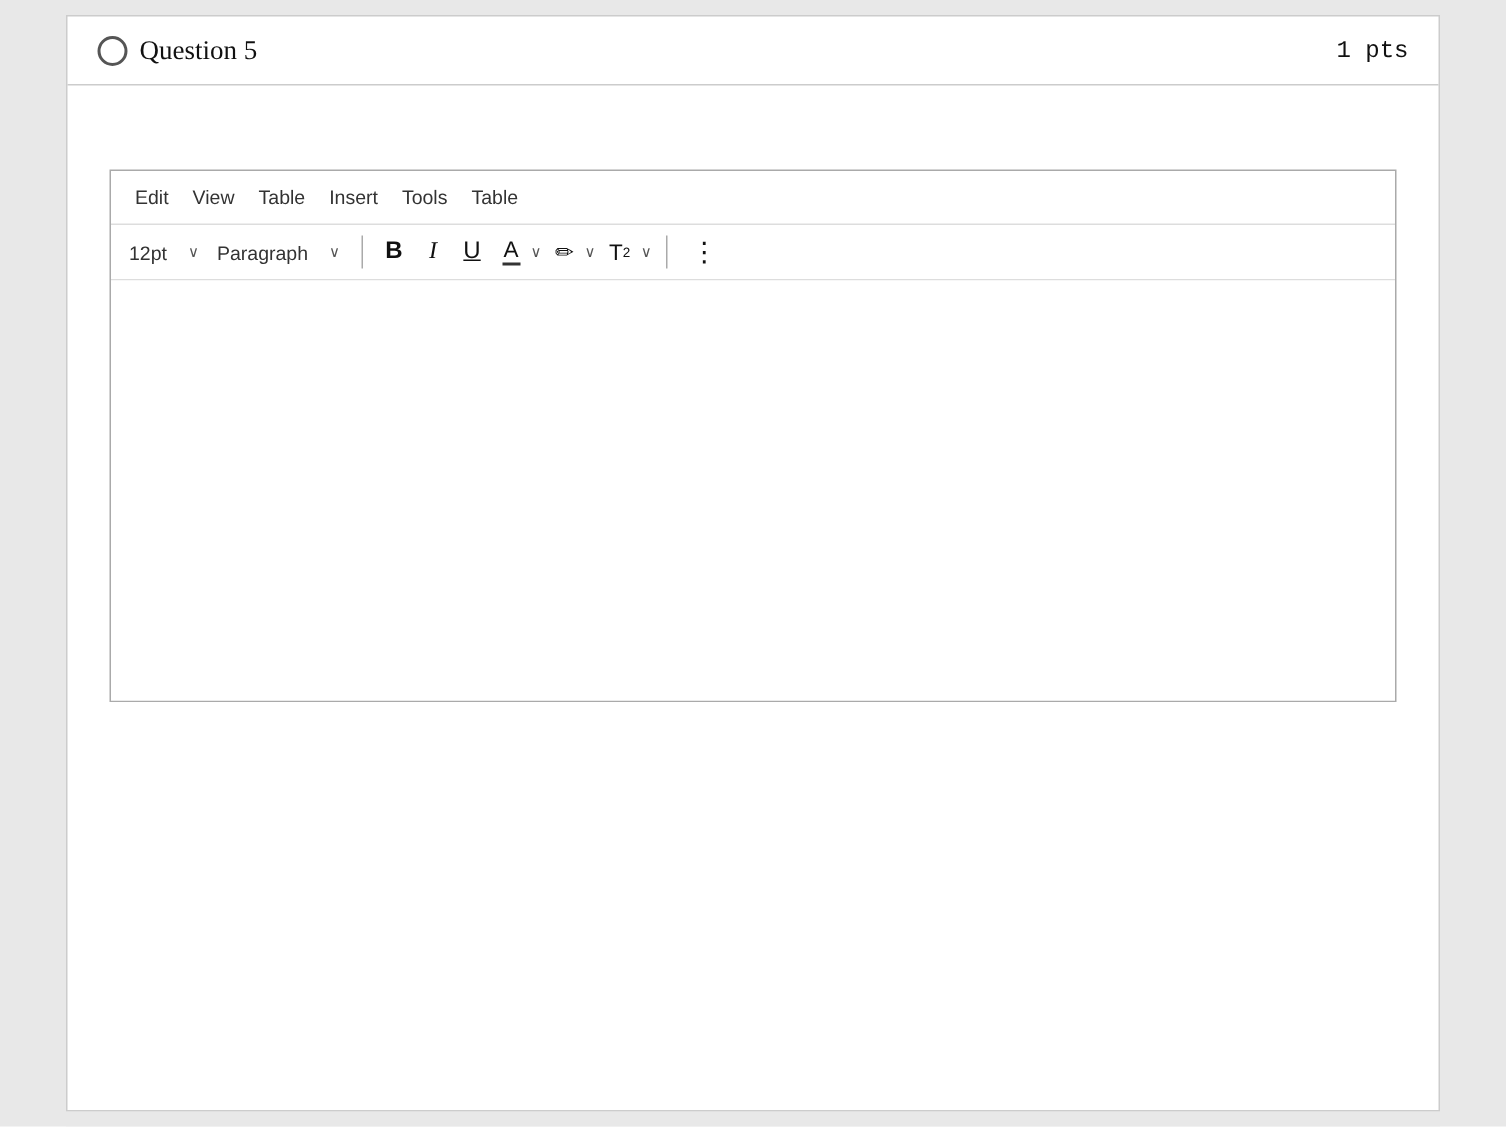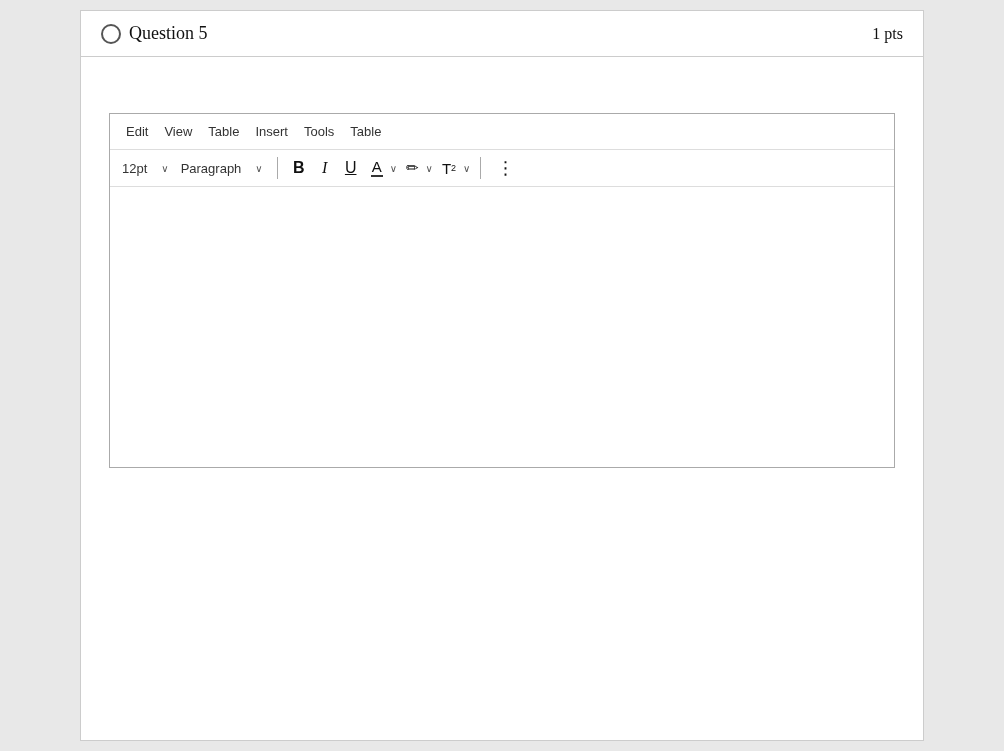--- a/index.html
+++ b/index.html
@@ -12,21 +12,21 @@
       font-family: 'Georgia', serif;
       background: #e8e8e8;
       display: flex;
       justify-content: center;
       align-items: flex-start;
       min-height: 751px;
       padding: 0;
     }
 
     .page-container {
-      width: 844px;
+      width: 916px;
       min-height: 751px;
       background: #e8e8e8;
       display: flex;
       justify-content: flex-start;
       padding: 10px 0;
     }
 
     .question-card {
       background: #ffffff;
       width: 920px;
@@ -56,21 +56,21 @@
     .question-number::before {
       content: '';
       width: 16px;
       height: 16px;
       border: 2px solid #555;
       border-radius: 50%;
       display: inline-block;
     }
 
     .question-pts {
-      font-family: Liberation Serif, serif;
+      font-family: Liberation Mono, monospace;
       font-size: 16px;
       color: #111;
     }
 
     .question-body {
       padding: 24px 28px 16px 28px;
     }
 
     .question-text {
       font-family: 'Georgia', serif;

